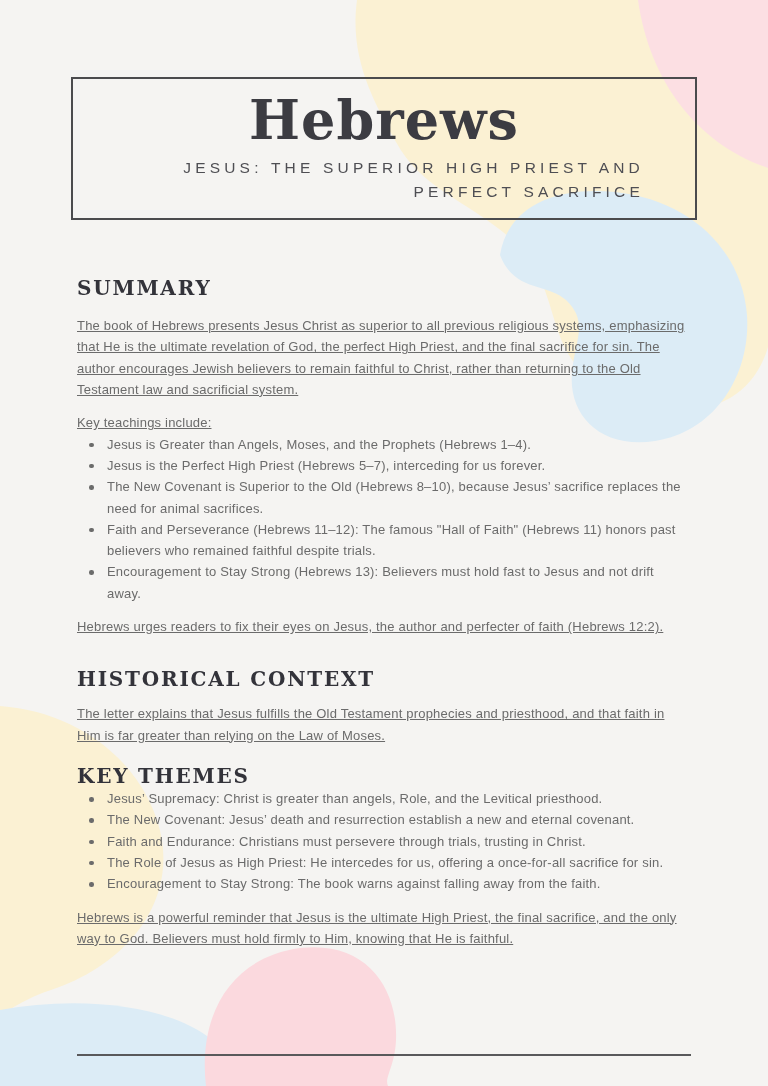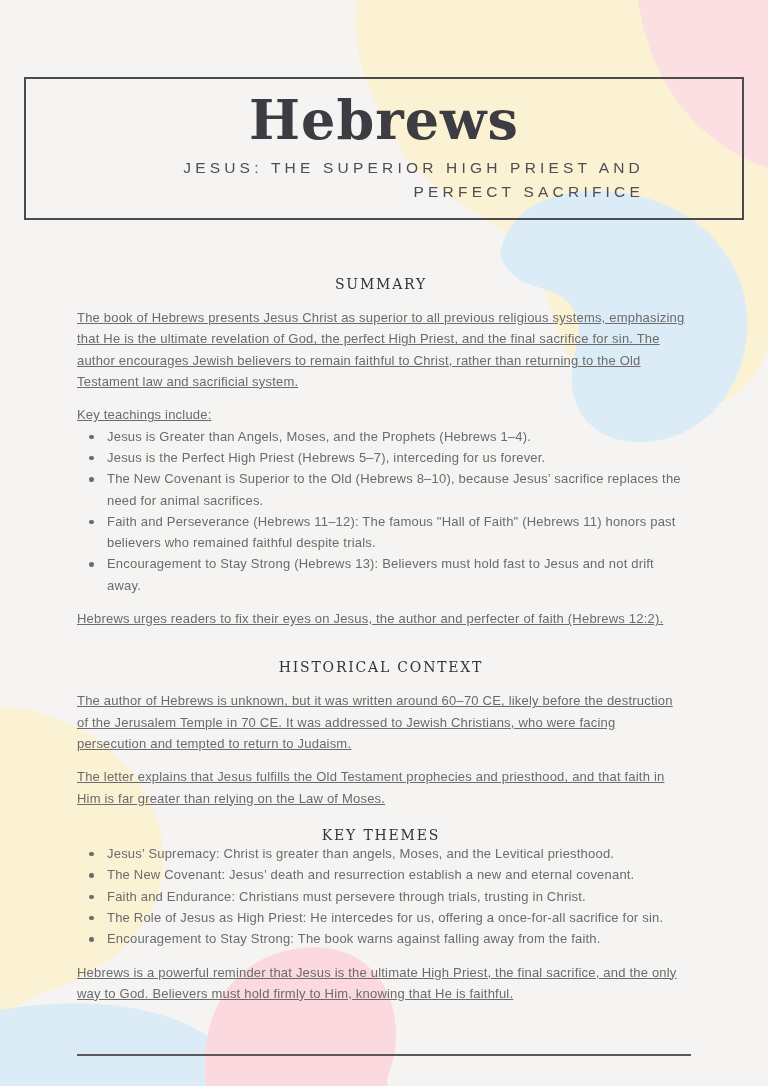--- a/index.html
+++ b/index.html
@@ -8,39 +8,39 @@
     --c-sub:#4e4e53; --c-body:#6b6b6b; --c-rule:#59595b;
   }
   *{box-sizing:border-box; margin:0; padding:0;}
   html,body{width:768px; height:1086px;}
   body{font-family:"Liberation Sans", sans-serif; background:#e9e9e9;}
   .page{position:relative; width:768px; height:1086px; background:var(--c-bg); overflow:hidden;}
   .decor{position:absolute; inset:0; width:768px; height:1086px; display:block;}
   .content{position:relative; z-index:2;}
 
   .header-box{
-    width:720px; margin:77px auto 0; height:143px;
+    width:626px; margin:77px auto 0; height:143px;
     border:2px solid var(--c-border); background:transparent;
     display:flex; flex-direction:column; align-items:center; justify-content:flex-start;
     padding-top:13px;
   }
   .doc-title{
     font-family:"DejaVu Serif", serif; font-weight:700; font-size:54px; line-height:1.05;
     color:var(--c-title); letter-spacing:1px;
   }
   .doc-subtitle{
     margin-top:7px; width:520px; text-align:right;
     font-size:15.5px; font-weight:500; letter-spacing:4.2px; line-height:1.55;
     color:var(--c-sub); text-transform:uppercase;
   }
 
   .text-col{width:608px; margin:0 auto 0 77px;}
   .section-heading{
-    font-family:"DejaVu Serif", serif; font-weight:400; font-size:14px;
-    letter-spacing:1.8px; color:var(--c-heading);text-align:center;
+    font-family:"DejaVu Serif", serif; font-weight:700; font-size:20px;
+    letter-spacing:1.8px; color:var(--c-heading);
   }
   .h-summary{margin-top:56px;}
   .h-historical{margin-top:30px;}
   .h-themes{margin-top:18px;}
   p.body{font-size:13px; line-height:1.64; letter-spacing:.2px; color:var(--c-body);text-decoration:underline;}
   .mt-para{margin-top:15px;}
   .mt-gap{margin-top:12px;}
   ul.bullets{list-style:none; margin:0; padding-left:10px;}
   ul.bullets li{
     position:relative; padding-left:20px;
@@ -109,26 +109,25 @@
       <ul class="bullets">
         <li>Jesus is Greater than Angels, Moses, and the Prophets (Hebrews 1–4).</li>
         <li>Jesus is the Perfect High Priest (Hebrews 5–7), interceding for us forever.</li>
         <li>The New Covenant is Superior to the Old (Hebrews 8–10), because Jesus’ sacrifice replaces the need for animal sacrifices.</li>
         <li>Faith and Perseverance (Hebrews 11–12): The famous "Hall of Faith" (Hebrews 11) honors past believers who remained faithful despite trials.</li>
         <li>Encouragement to Stay Strong (Hebrews 13): Believers must hold fast to Jesus and not drift away.</li>
       </ul>
       <p class="body mt-gap">Hebrews urges readers to fix their eyes on Jesus, the author and perfecter of faith (Hebrews 12:2).</p>
 
       <div class="section-heading h-historical">HISTORICAL CONTEXT</div>
-      <p class="body mt-para">The author of Hebrews is unknown, but it was written around 60–70 CE, likely before the destruction of the Jerusalem Temple in 70 CE. It was addressed to Jewish Christians, who were facing persecution and tempted to return to Judaism.</p>
       <p class="body mt-gap">The letter explains that Jesus fulfills the Old Testament prophecies and priesthood, and that faith in Him is far greater than relying on the Law of Moses.</p>
 
       <div class="section-heading h-themes">KEY THEMES</div>
       <ul class="bullets mt-para">
-        <li>Jesus’ Supremacy: Christ is greater than angels, Moses, and the Levitical priesthood.</li>
+        <li>Jesus’ Supremacy: Christ is greater than angels, Role, and the Levitical priesthood.</li>
         <li>The New Covenant: Jesus’ death and resurrection establish a new and eternal covenant.</li>
         <li>Faith and Endurance: Christians must persevere through trials, trusting in Christ.</li>
         <li>The Role of Jesus as High Priest: He intercedes for us, offering a once-for-all sacrifice for sin.</li>
         <li>Encouragement to Stay Strong: The book warns against falling away from the faith.</li>
       </ul>
       <p class="body mt-gap">Hebrews is a powerful reminder that Jesus is the ultimate High Priest, the final sacrifice, and the only way to God. Believers must hold firmly to Him, knowing that He is faithful.</p>
 
     </div>
   </div>
 

